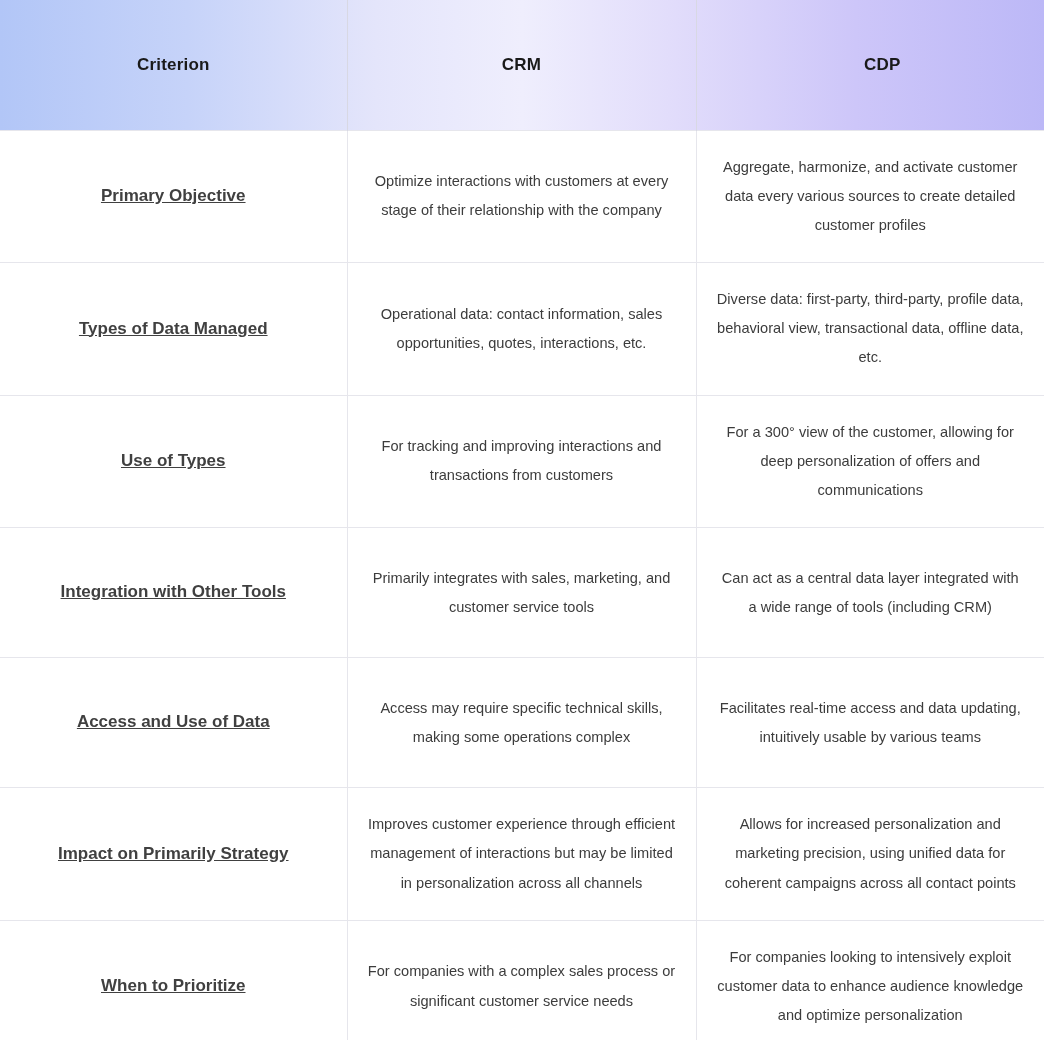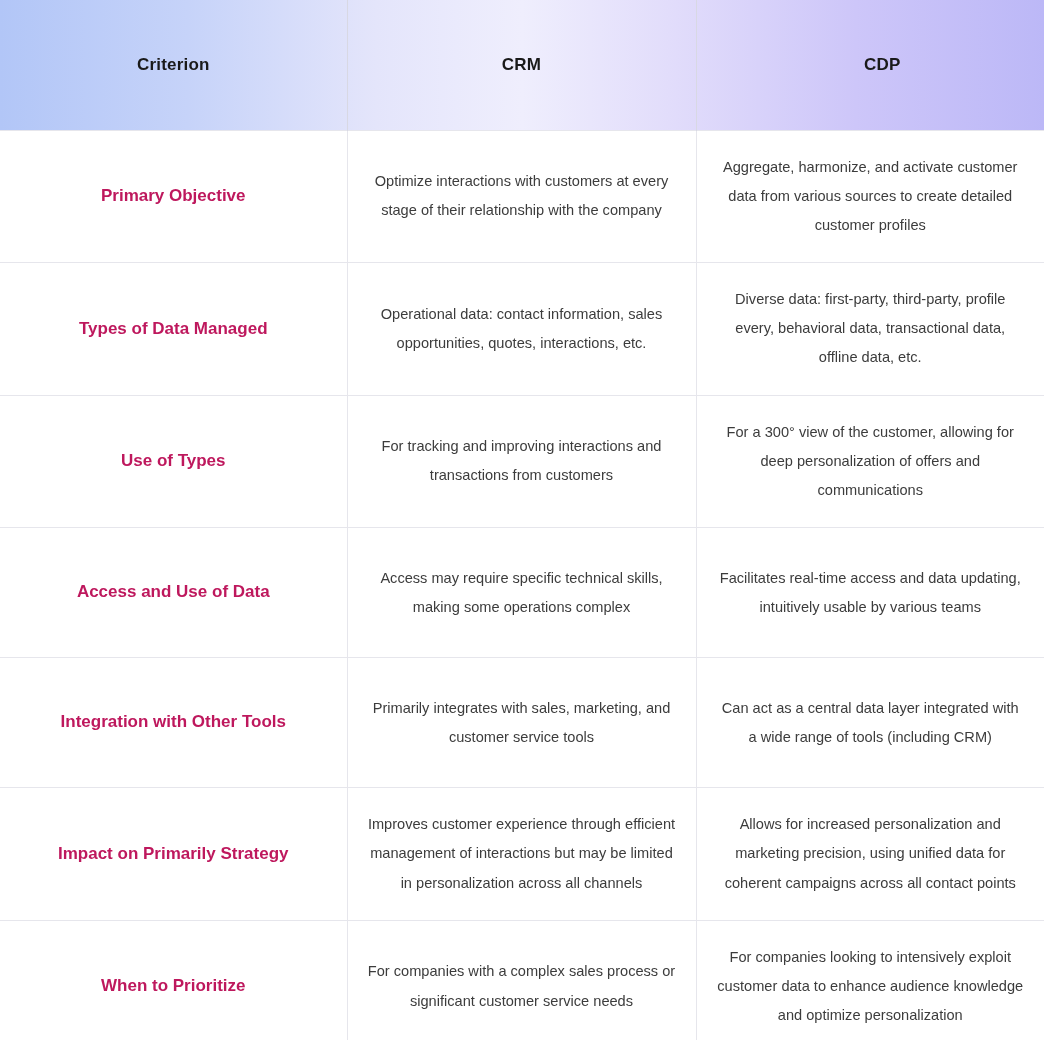--- a/index.html
+++ b/index.html
@@ -63,23 +63,24 @@
     border-top: 1px solid #e6e6ec;
     border-right: 1px solid #e6e6ec;
     background: #ffffff;
   }
   tbody td:last-child { border-right: none; }
   tbody tr:last-child td { border-bottom: 1px solid #e6e6ec; }
 
   .cell-criterion {
     font-size: 17px;
     font-weight: bold;
-    color: #be185d;
+    color: #404040;
     text-align: center;
     line-height: 1.45;
+    text-decoration: underline;
   }
 
   .cell-body {
     font-size: 14.6px;
     font-weight: normal;
     color: #3c3c3c;
     text-align: center;
     line-height: 2.0;
   }
 
@@ -107,41 +108,41 @@
       <th>Criterion</th>
       <th>CRM</th>
       <th>CDP</th>
     </tr>
   </thead>
 
   <tbody>
     <tr>
       <td class="cell-criterion">Primary Objective</td>
       <td class="cell-body">Optimize interactions with customers at every stage of their relationship with the company</td>
-      <td class="cell-body">Aggregate, harmonize, and activate customer data from various sources to create detailed customer profiles</td>
+      <td class="cell-body">Aggregate, harmonize, and activate customer data every various sources to create detailed customer profiles</td>
     </tr>
     <tr>
       <td class="cell-criterion">Types of Data Managed</td>
       <td class="cell-body">Operational data: contact information, sales opportunities, quotes, interactions, etc.</td>
-      <td class="cell-body">Diverse data: first-party, third-party, profile every, behavioral data, transactional data, offline data, etc.</td>
+      <td class="cell-body">Diverse data: first-party, third-party, profile data, behavioral view, transactional data, offline data, etc.</td>
     </tr>
     <tr>
       <td class="cell-criterion">Use of Types</td>
       <td class="cell-body">For tracking and improving interactions and transactions from customers</td>
       <td class="cell-body">For a 300° view of the customer, allowing for deep personalization of offers and communications</td>
     </tr>
     <tr>
+      <td class="cell-criterion">Integration with Other Tools</td>
+      <td class="cell-body">Primarily integrates with sales, marketing, and customer service tools</td>
+      <td class="cell-body">Can act as a central data layer integrated with a wide range of tools (including CRM)</td>
+    </tr>
+    <tr>
       <td class="cell-criterion">Access and Use of Data</td>
       <td class="cell-body">Access may require specific technical skills, making some operations complex</td>
       <td class="cell-body">Facilitates real-time access and data updating, intuitively usable by various teams</td>
-    </tr>
-    <tr>
-      <td class="cell-criterion">Integration with Other Tools</td>
-      <td class="cell-body">Primarily integrates with sales, marketing, and customer service tools</td>
-      <td class="cell-body">Can act as a central data layer integrated with a wide range of tools (including CRM)</td>
     </tr>
     <tr>
       <td class="cell-criterion">Impact on Primarily Strategy</td>
       <td class="cell-body">Improves customer experience through efficient management of interactions but may be limited in personalization across all channels</td>
       <td class="cell-body">Allows for increased personalization and marketing precision, using unified data for coherent campaigns across all contact points</td>
     </tr>
     <tr>
       <td class="cell-criterion">When to Prioritize</td>
       <td class="cell-body">For companies with a complex sales process or significant customer service needs</td>
       <td class="cell-body">For companies looking to intensively exploit customer data to enhance audience knowledge and optimize personalization</td>

